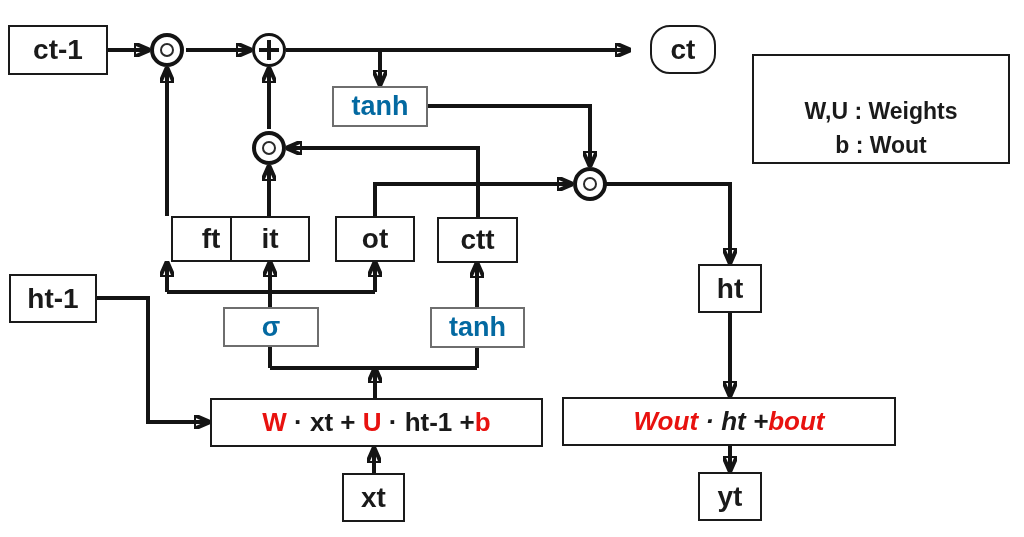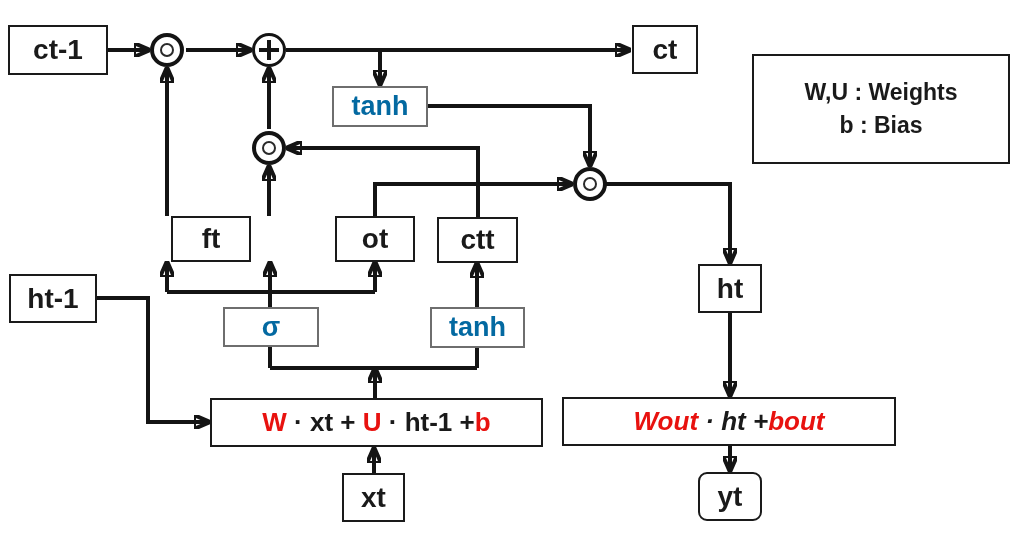--- a/index.html
+++ b/index.html
@@ -92,29 +92,30 @@
     <div class="plus-icon"></div>
   </div>
   <div class="op-circle" style="left:252px;top:131px;width:34px;height:34px;">
     <div class="ring-icon"></div>
   </div>
   <div class="op-circle" style="left:573px;top:167px;width:34px;height:34px;">
     <div class="ring-icon"></div>
   </div>
 
   <div class="node" style="left:8px;top:25px;width:100px;height:50px;">ct-1</div>
-  <div class="node" style="left:632px;top:25px;width:66px;height:49px;">ct</div>
+  <div class="node" style="left:650px;top:25px;width:66px;height:49px;border-radius:20px;">ct</div>
   <div class="node gray-node" style="left:332px;top:86px;width:96px;height:41px;">tanh</div>
 
-  <div class="legend" style="left:752px;top:54px;width:258px;height:110px;">
+  <div class="legend" style="left:752px;top:54px;width:258px;height:110px;justify-content:flex-end;">
     <div>W,U : Weights</div>
-    <div>b : Bias</div>
+    <div>b : Wout</div>
   </div>
 
   <div class="node" style="left:127px;top:216px;width:80px;height:46px;margin-left:44px;">ft</div>
+  <div class="node" style="left:230px;top:216px;width:80px;height:46px;">it</div>
   <div class="node" style="left:335px;top:216px;width:80px;height:46px;">ot</div>
   <div class="node" style="left:437px;top:217px;width:81px;height:46px;">ctt</div>
 
   <div class="node" style="left:9px;top:274px;width:88px;height:49px;">ht-1</div>
   <div class="node" style="left:698px;top:264px;width:64px;height:49px;">ht</div>
 
   <div class="node gray-node" style="left:223px;top:307px;width:96px;height:40px;">σ</div>
   <div class="node gray-node" style="left:430px;top:307px;width:95px;height:41px;">tanh</div>
 
   <div class="formula" style="left:210px;top:398px;width:333px;height:49px;">
@@ -131,15 +132,15 @@
 
   <div class="formula" style="left:562px;top:397px;width:334px;height:49px;font-style:italic;">
     <span class="red">Wout</span>
       <span> · </span>
       <span>ht</span>
       <span> +</span>
       <span class="red">bout</span>
   </div>
 
   <div class="node" style="left:342px;top:473px;width:63px;height:49px;">xt</div>
-  <div class="node" style="left:698px;top:472px;width:64px;height:49px;border-radius:9px;">yt</div>
+  <div class="node" style="left:698px;top:472px;width:64px;height:49px;">yt</div>
 
 </div>
 
 </body></html>

